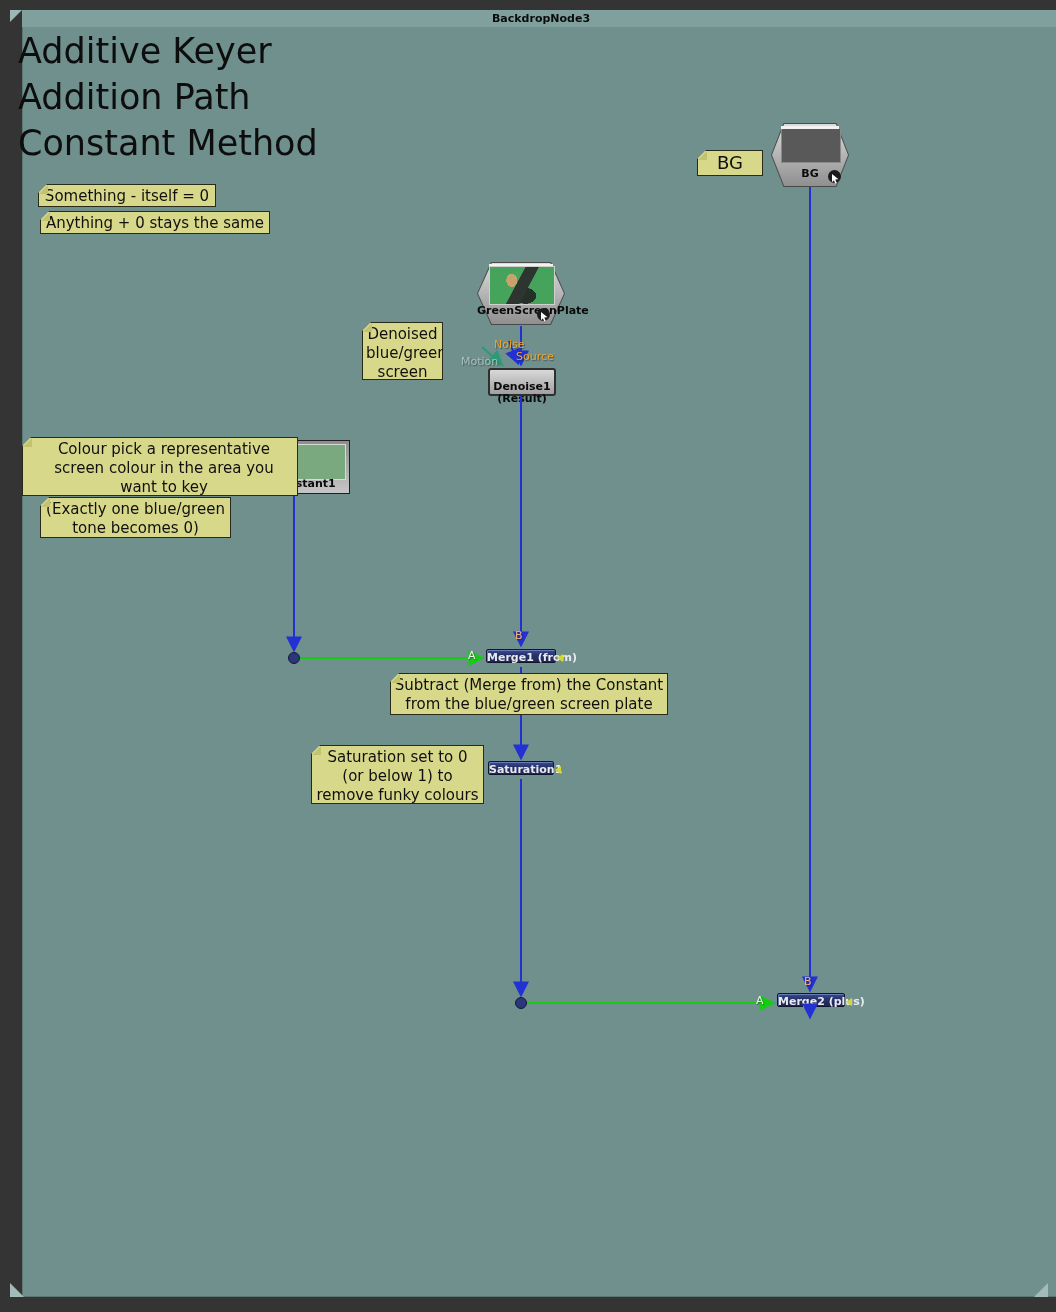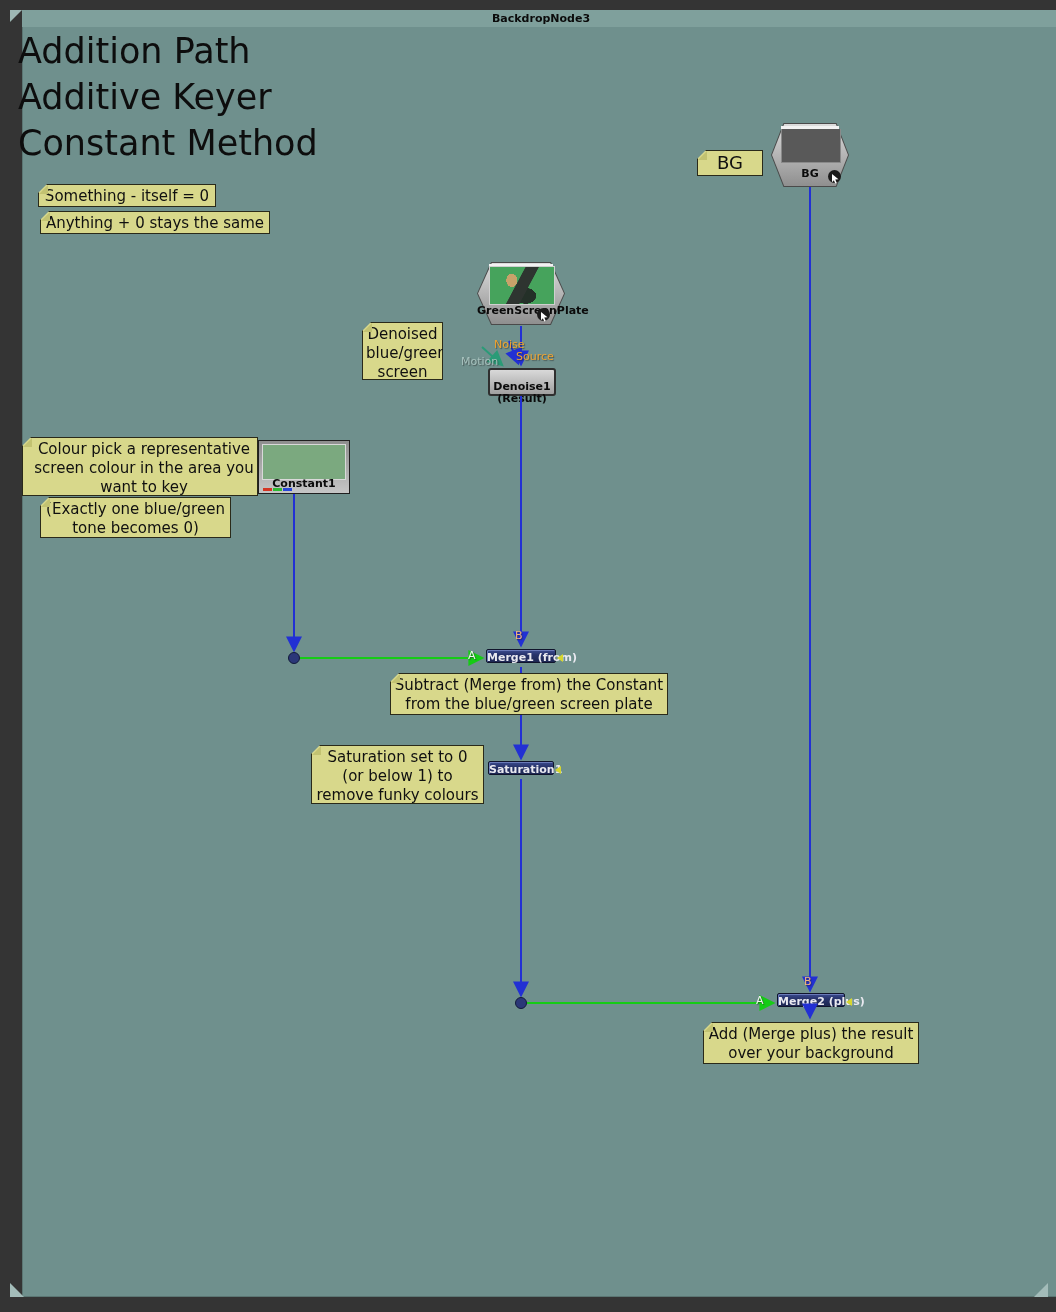--- a/index.html
+++ b/index.html
@@ -79,22 +79,22 @@
   <div class="backdrop">
     <div class="backdrop-header">
       <div class="backdrop-label">BackdropNode3</div>
     </div>
   </div>
   <div class="corner tl"></div>
   <div class="corner bl"></div>
   <div class="corner br"></div>
 
   <div class="big-title">
+    <div>Additive Keyer</div>
     <div>Addition Path</div>
-    <div>Additive Keyer</div>
     <div>Constant Method</div>
   </div>
 
   <svg class="wires" width="1056" height="1312">
     <defs>
       <marker id="mb" viewBox="0 0 10 10" refX="8.5" refY="5" markerWidth="10" markerHeight="8" orient="auto">
         <path d="M0,0L10,5L0,10Z" fill="#2230d4"></path>
         </marker>
       <marker id="mg" viewBox="0 0 10 10" refX="8.5" refY="5" markerWidth="10" markerHeight="8" orient="auto">
         <path d="M0,0L10,5L0,10Z" fill="#15cc15"></path>
@@ -117,25 +117,24 @@
     <line x1="300" y1="658" x2="482" y2="658" stroke="#15cc15" stroke-width="2" marker-end="url(#mg)"></line>
     <line x1="527" y1="1003" x2="773" y2="1003" stroke="#15cc15" stroke-width="2" marker-end="url(#mg)"></line>
     <circle cx="294" cy="658" r="5.5" fill="#2b3778" stroke="#121a3a"></circle>
     <circle cx="521" cy="1003" r="5.5" fill="#2b3778" stroke="#121a3a"></circle>
   </svg>
 
   <div class="note" style="left:38px;top:184px;width:178px;height:23px;">Something - itself = 0</div>
   <div class="note" style="left:40px;top:211px;width:230px;height:23px;">Anything + 0 stays the same</div>
   <div class="note" style="left:697px;top:150px;width:66px;height:26px;font-size:18px;line-height:20px;">BG</div>
   <div class="note" style="left:362px;top:322px;width:81px;height:58px;">Denoised blue/green screen plate</div>
-  <div class="note" style="left:22px;top:437px;width:236px;height:59px;padding-left:11px;">Colour pick a representative screen colour in the area you want to key</div>
+  <div class="note" style="left:22px;top:437px;width:276px;height:59px;padding-left:11px;">Colour pick a representative screen colour in the area you want to key</div>
   <div class="note" style="left:40px;top:497px;width:191px;height:41px;">(Exactly one blue/green tone becomes 0)</div>
   <div class="note" style="left:390px;top:673px;width:278px;height:42px;">Subtract (Merge from) the Constant from the blue/green screen plate</div>
   <div class="note" style="left:311px;top:745px;width:173px;height:59px;">Saturation set to 0 (or below 1) to remove funky colours</div>
-  <div class="note" style="left:703px;top:1022px;width:216px;height:42px;">Add (Merge plus) the result over your background</div>
 
   <div class="node" style="left:771px;top:123px;width:78px;height:64px;">
     <div class="hex-outer"></div>
     <div class="hex-inner"></div>
     <div class="thumb-strip" style="left:10px;top:3px;width:58px;height:4px;"></div>
     <div class="bg-thumb"></div>
     <div class="read-label" style="top:44px;">BG</div>
     <div class="cursor-icon" style="left:57px;top:47px;">
       <svg width="13" height="13" viewBox="0 0 13 13">
           <path d="M4,2 L10.5,7.2 L7.3,7.6 L8.7,10.8 L7.2,11.4 L5.9,8.3 L4,10.2 Z" fill="#ffffff"></path>

